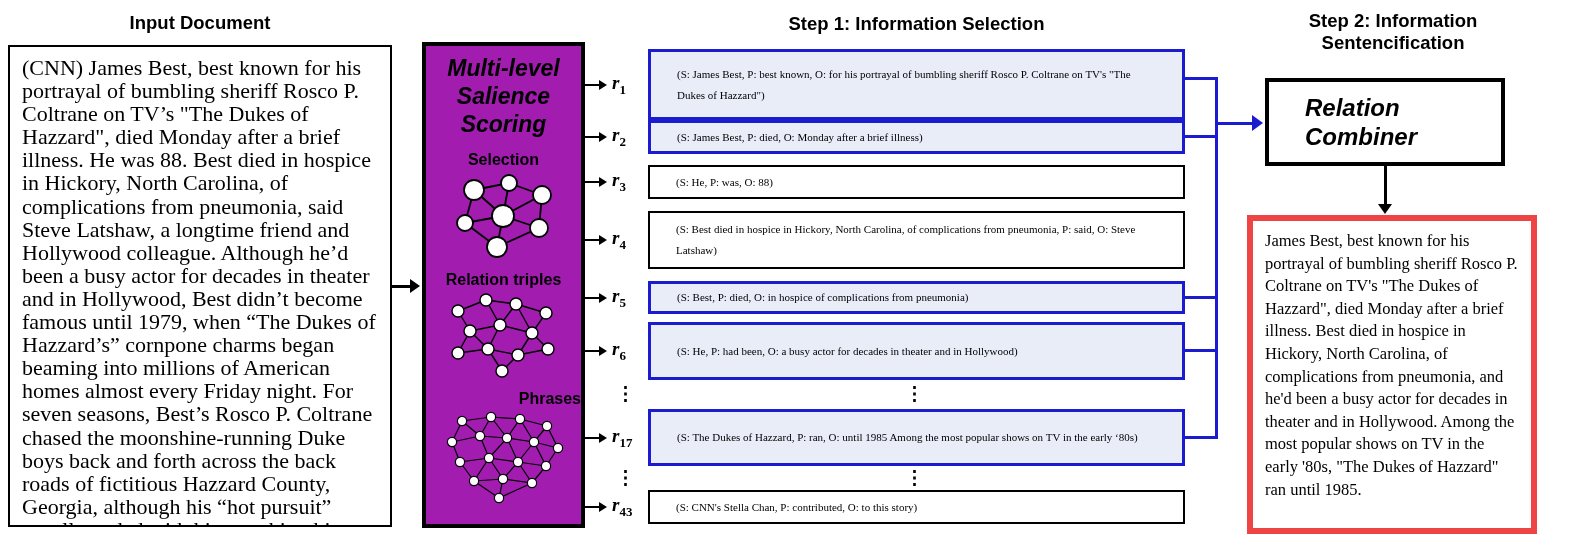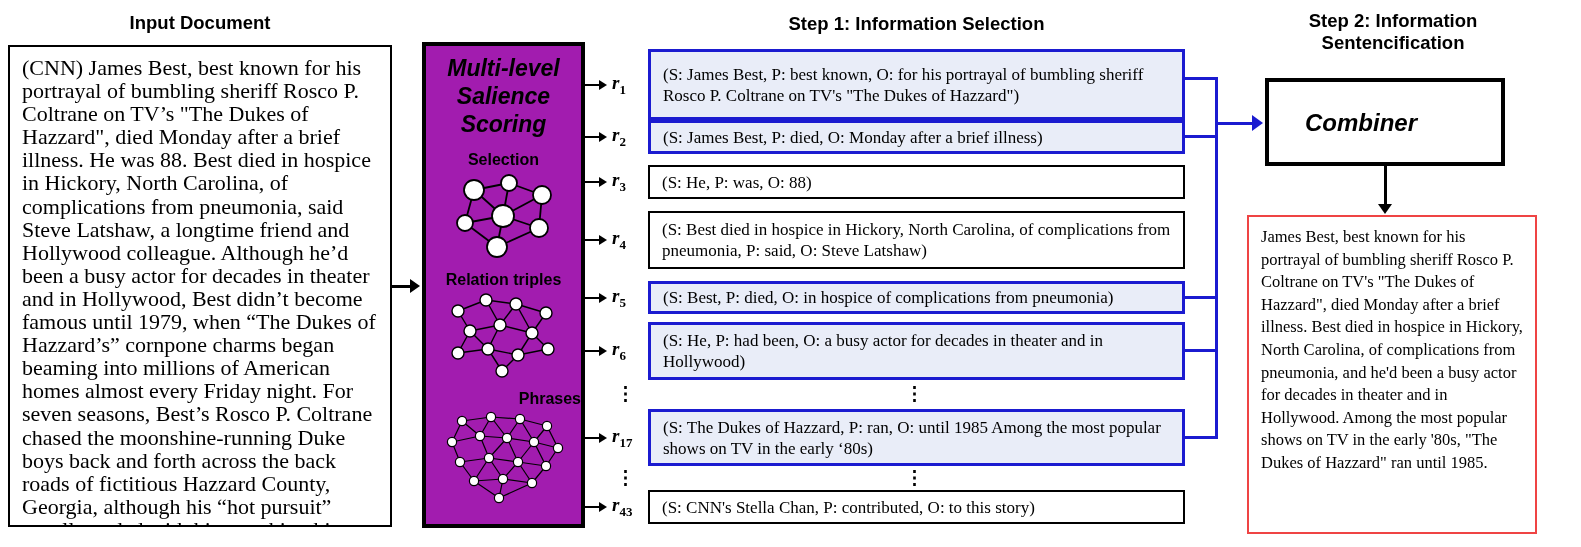--- a/index.html
+++ b/index.html
@@ -34,40 +34,40 @@
 
   
   .rel-row{position:absolute;left:584px;width:601px;display:flex;align-items:center;}
   .arr{display:flex;align-items:center;width:24px;flex:0 0 24px;}
   .arr-shaft{width:15px;height:2px;background:#000;}
   .arr-head{width:0;height:0;border-left:8px solid #000;border-top:5px solid transparent;border-bottom:5px solid transparent;}
   .r-label{flex:0 0 40px;font-family:"Liberation Serif",serif;font-style:italic;font-weight:700;
            font-size:19px;padding-left:4px;box-sizing:border-box;}
   .r-label sub{font-style:normal;font-size:13px;font-weight:700;}
   .rel-box{flex:1;align-self:stretch;border:2px solid #000;background:#fff;display:flex;align-items:center;
-           padding:3px 12px;font-family:"Liberation Serif",serif;font-size:17px;line-height:21px;box-sizing:border-box;}
+           padding:3px 26px;font-family:"Liberation Serif",serif;font-size:11px;line-height:21px;box-sizing:border-box;}
   .rel-row.selected .rel-box{border:3px solid var(--blue);background:var(--sel-fill);}
   .dots{position:absolute;font-size:19px;font-weight:700;font-family:"Liberation Serif",serif;line-height:19px;}
 
   
   #step1-title{left:648px;top:13px;width:537px;}
 
   
   .stub{position:absolute;height:3px;background:var(--blue);}
   #vline{position:absolute;width:3px;background:var(--blue);}
   #blue-shaft{position:absolute;height:3px;background:var(--blue);}
   #blue-head{position:absolute;width:0;height:0;border-left:11px solid var(--blue);
              border-top:8px solid transparent;border-bottom:8px solid transparent;}
 
   
   #step2-title{left:1245px;top:10px;width:296px;}
   #combiner{left:1265px;top:78px;width:240px;height:88px;border:4px solid #000;background:#fff;
             box-sizing:border-box;display:flex;flex-direction:column;justify-content:center;padding-left:36px;}
   .combiner-line{font-size:24px;font-weight:700;font-style:italic;line-height:29px;}
-  #output-box{left:1247px;top:215px;width:290px;height:319px;border:2px solid #ef4444;background:#fff;
+  #output-box{left:1247px;top:215px;width:290px;height:319px;border:6px solid #ef4444;background:#fff;
               box-sizing:border-box;padding:9px 12px;font-size:16.5px;line-height:22.6px;overflow:hidden;}
 
   svg line{stroke:#000;}
   svg circle{fill:#fff;stroke:#000;}
 </style>
 </head>
 <body>
 
 <div id="canvas">
 
@@ -303,20 +303,21 @@
   <div id="vline" style="left:1215px;top:77px;height:362px;"></div>
   <div id="blue-shaft" style="left:1215px;top:122px;width:38px;"></div>
   <div id="blue-head" style="left:1252px;top:115px;"></div>
 
   <div class="abs col-title" id="step2-title">
     <div>Step 2: Information</div>
     <div>Sentencification</div>
   </div>
 
   <div class="abs" id="combiner">
+    <div class="combiner-line">Relation</div>
     <div class="combiner-line">Combiner</div>
   </div>
 
   <div class="shaft-v" style="left:1384px;top:166px;width:2.5px;height:40px;"></div>
   <div class="head-down" style="left:1378px;top:204px;"></div>
 
   <div class="abs serif" id="output-box">
     <span>James Best, best known for his portrayal of bumbling sheriff Rosco P. Coltrane on TV's "The Dukes of Hazzard", died Monday after a brief illness. Best died in hospice in Hickory, North Carolina, of complications from pneumonia, and he'd been a busy actor for decades in theater and in Hollywood. Among the most popular shows on TV in the early '80s, "The Dukes of Hazzard" ran until 1985.</span>
   </div>
 

